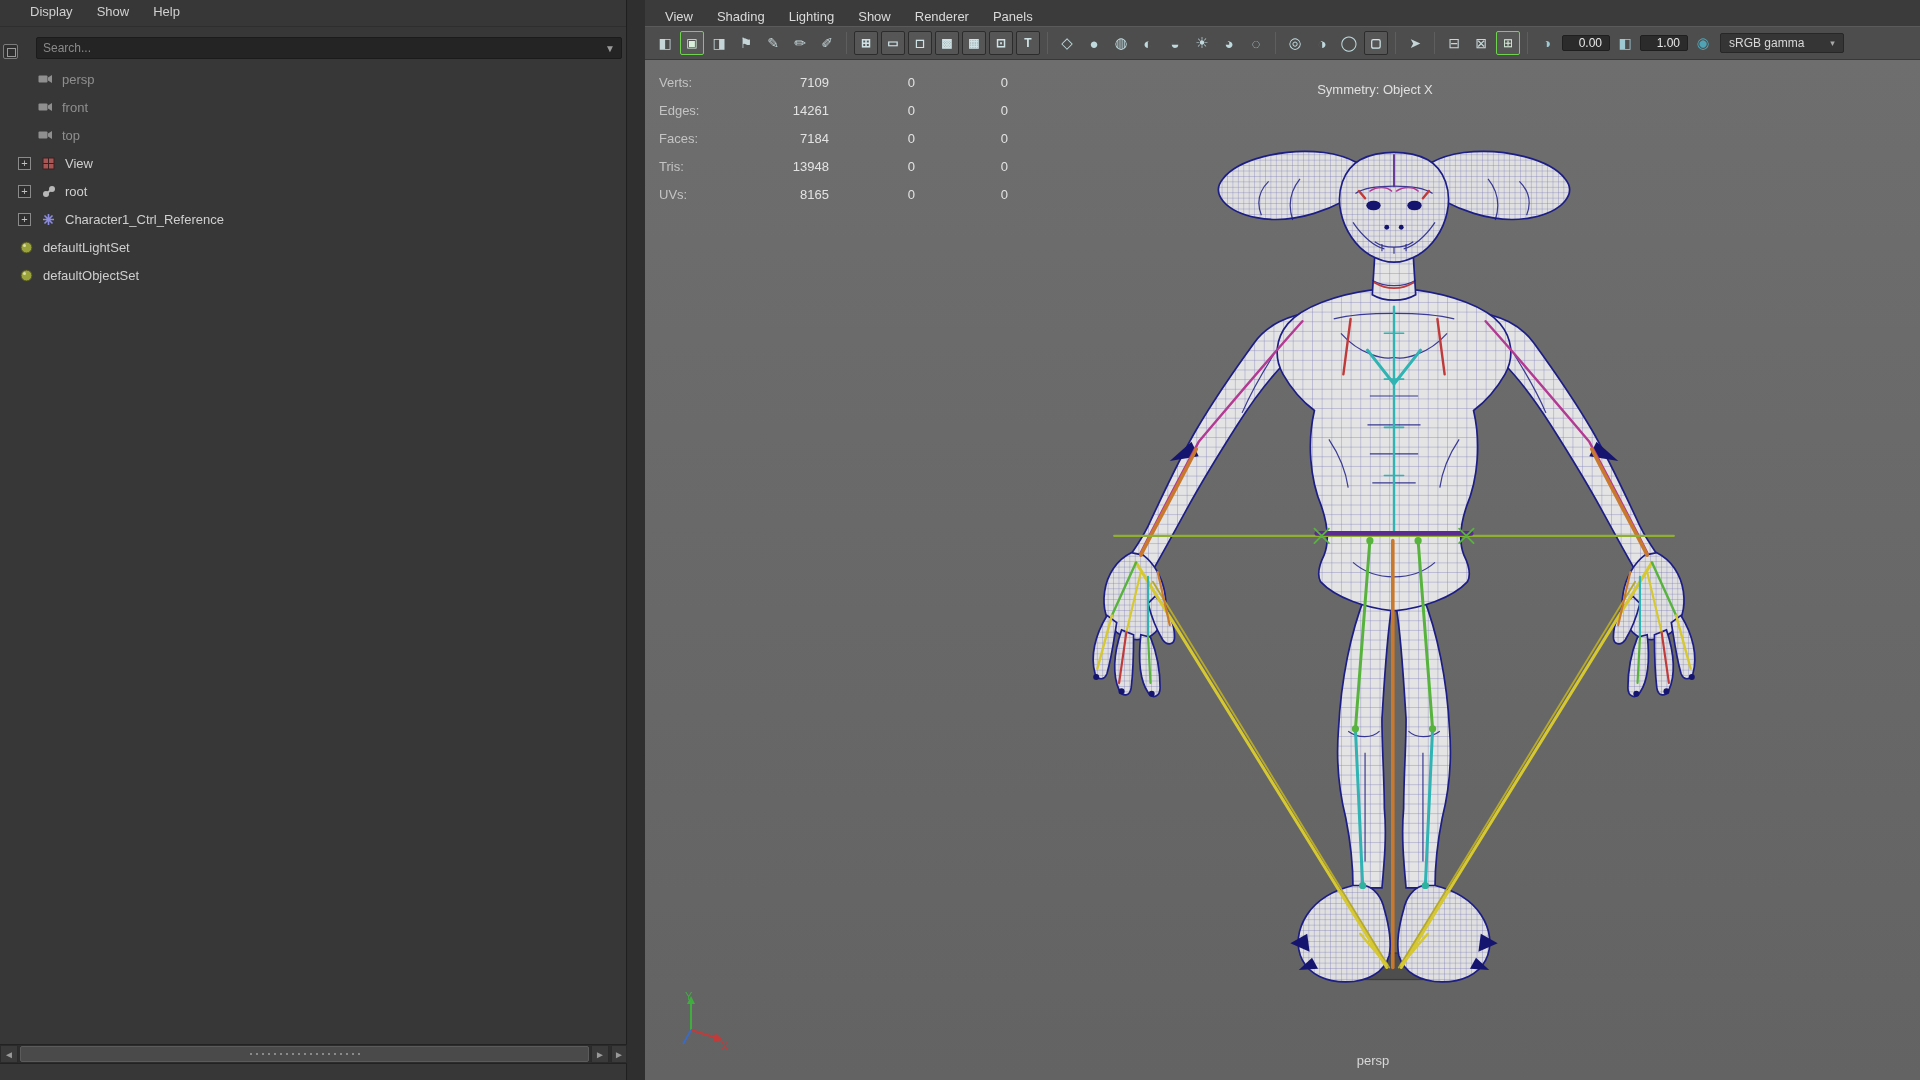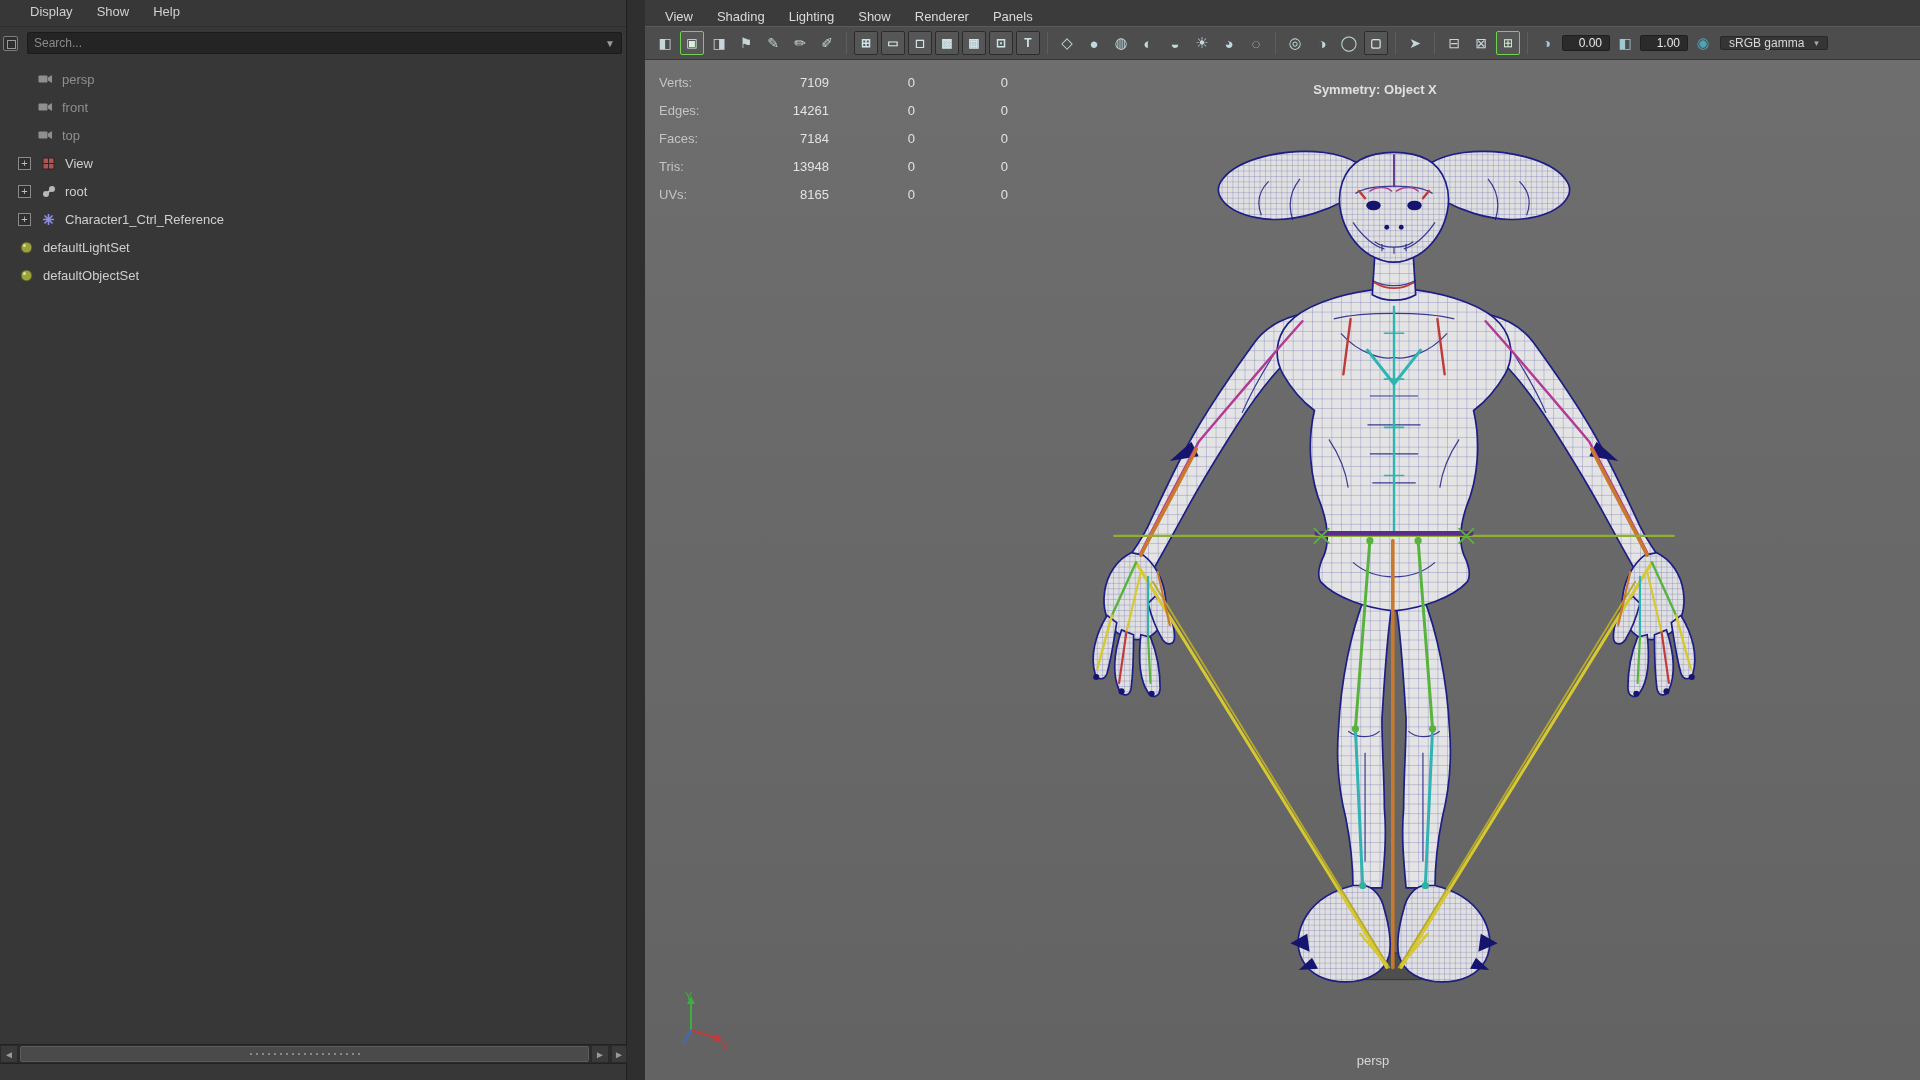--- a/index.html
+++ b/index.html
@@ -11,21 +11,21 @@
   *{box-sizing:border-box;margin:0;padding:0;user-select:none}
   body{background:#1e1e1e;font-family:"Liberation Sans",sans-serif}
   .app{position:relative;width:1920px;height:1080px;background:#2e2e2e;overflow:hidden}
 
   
   #outliner{position:absolute;left:0;top:0;width:627px;height:1080px;background:var(--panel_bg);border-right:1px solid #1f1f1f}
   .ol-tabrow{height:24px;background:var(--panel_dark);display:flex;align-items:flex-end}
   .ol-tab{background:#3d3d3d;color:#d6d6d6;font-size:13px;padding:3px 14px 4px 10px;border:1px solid #1a1a1a;border-bottom:none}
   .ol-menubar{height:27px;background:var(--panel_bg);display:flex;align-items:flex-start;padding-left:18px;border-bottom:1px solid #2e2e2e}
   .menu-item{color:#d0d0d0;font-size:13px;padding:4px 12px;cursor:default}
-  .ol-searchrow{height:32px;display:flex;align-items:center;padding:0 4px 0 3px;gap:9px}
+  .ol-searchrow{height:32px;display:flex;align-items:flex-end;padding:0 4px 0 3px;gap:18px}
   .ol-filter{width:15px;height:15px;border:1px solid #7c7c7c;border-radius:2px;background:#2f2f2f;position:relative}
   .ol-filter::after{content:"";position:absolute;left:3px;top:3px;width:7px;height:7px;border:1px solid #9a9a9a}
   .ol-search{flex:1;height:22px;background:#242424;border:1px solid #1b1b1b;border-radius:2px;display:flex;align-items:center;padding:0 6px;color:#8a8a8a;font-size:12px}
   .ol-search .arrow{margin-left:auto;color:#9a9a9a;font-size:10px}
   .ol-tree{padding-top:6px}
   .ol-row{height:28px;display:flex;align-items:center;font-size:13px;color:#cfcfcf;cursor:default}
   .ol-row.dim .ol-label{color:#8f8f8f}
   .ol-row.cam-indent{padding-left:37px}
   .ol-row.set-indent{padding-left:18px}
   .ol-row.has-exp{padding-left:18px}
@@ -47,30 +47,30 @@
   .vp-menubar .menu-item{color:#dadada}
   .vp-toolbar{position:absolute;left:0;top:26px;right:0;height:34px;background:var(--toolbar_bg);border-top:1px solid #5a5a5a;border-bottom:1px solid #383838;display:flex;align-items:center;padding-left:8px;gap:3px}
   .tb-icon{width:24px;height:24px;display:flex;align-items:center;justify-content:center;color:#c6d6d8;font-size:14px;border-radius:2px}
   .tb-icon.boxed{background:#565656;border:1px solid #2c2c2c;color:#cfe3e6;font-size:12px;font-weight:bold}
   .tb-icon.active{background:#565656;border:1px solid #6fd34f;color:#d8f0da;font-size:12px}
   .tb-icon.sphere{color:#bfd9dd;font-size:15px}
   .tb-icon.round{color:#9fc9d2;font-size:14px}
   .tb-icon.round-active{color:var(--accent_teal);font-size:15px}
   .tb-sep{width:1px;height:22px;background:#353535;border-right:1px solid #5e5e5e;margin:0 4px;flex:none}
   .tb-field{min-width:48px;height:16px;background:#2b2b2b;border:1px solid #1f1f1f;border-radius:2px;color:#e8e8e8;font-size:12px;display:flex;align-items:center;justify-content:flex-end;padding:0 7px}
-  .tb-drop{height:14px;background:#353535;border:1px solid #272727;border-radius:2px;color:#d8d8d8;font-size:12px;display:flex;align-items:center;gap:10px;padding:0 8px;margin-left:2px}
+  .tb-drop{height:20px;background:#353535;border:1px solid #272727;border-radius:2px;color:#d8d8d8;font-size:12px;display:flex;align-items:center;gap:26px;padding:0 8px;margin-left:2px}
   .tb-drop .arrow{font-size:9px;color:#a8a8a8}
   .vp-canvas{position:absolute;left:0;top:60px;right:0;bottom:0;background:linear-gradient(#6e6e6e,#636363)}
 
   
   .hud{position:absolute;left:14px;top:8px;font-size:13px;font-weight:normal;color:var(--hud_text)}
   .hud-row{display:grid;grid-template-columns:100px 70px 86px 93px;height:28px;align-items:center}
   .hud-label{color:#c4c4c4;text-align:left}
   .hud-v{text-align:right;color:#e3e3e3}
-  .symmetry{position:absolute;left:625px;top:22px;width:210px;text-align:center;font-size:13px;font-weight:bold;color:#e0e0e0}
+  .symmetry{position:absolute;left:625px;top:22px;width:210px;text-align:center;font-size:13px;font-weight:normal;color:#e0e0e0}
   .cam-label{position:absolute;left:628px;bottom:12px;width:200px;text-align:center;font-size:13px;color:#d8d8d8}
 
   
   .character{position:absolute;left:435px;top:78px}
   .axis{position:absolute;left:30px;top:930px}
   .skin{fill:url(#skin);stroke:var(--wireframe_navy);stroke-width:1.4}
   .skin-d{fill:url(#skind);stroke:var(--wireframe_navy);stroke-width:1.4}
   .navy{stroke:var(--wireframe_navy);fill:none;stroke-width:1;opacity:.85}
   .navyfill{fill:#151570;stroke:none}
   .rig{fill:none;stroke-linecap:round}

